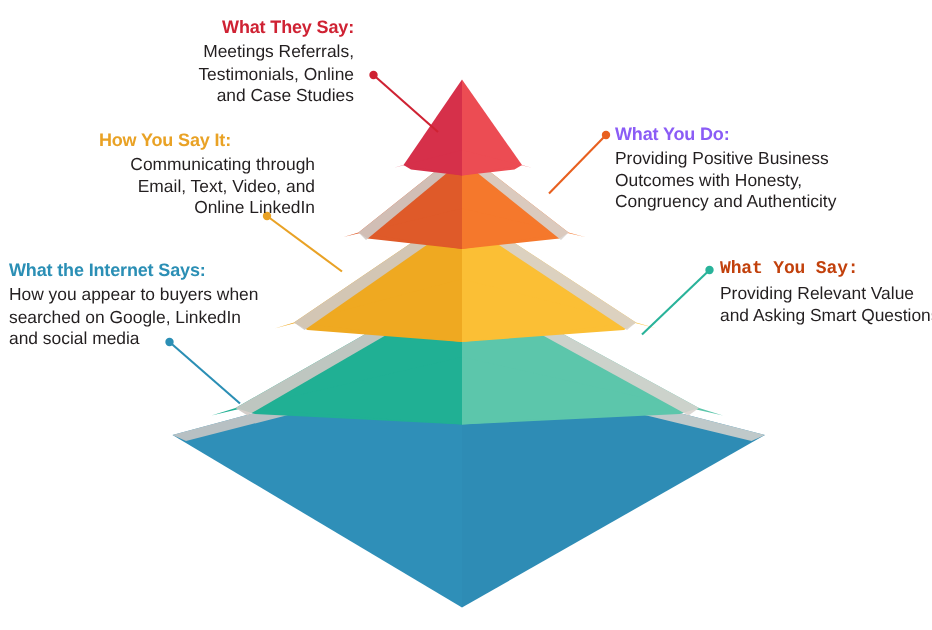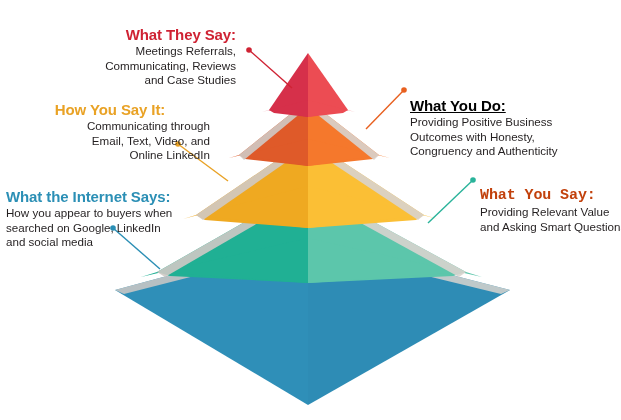--- a/index.html
+++ b/index.html
@@ -25,24 +25,24 @@
     top: 0;
     width: 621px;
     height: 420px;
   }
   .callout {
     position: absolute;
     z-index: 5;
   }
   .callout .c-title {
     font-weight: bold;
-    font-size: 15px;
+    font-size: 12px;
     line-height: 17px;
     letter-spacing: -0.1px;
-    margin: 16px 0 1px 0;
+    margin: 0 0 1px 0;
     white-space: nowrap;
   }
   .callout .c-body {
     font-size: 11.6px;
     line-height: 14.6px;
     color: #231f20;
     margin: 0;
     white-space: nowrap;
   }
   .callout.align-right {
@@ -124,40 +124,40 @@
     </g>
     <g>
       <line x1="473" y1="180" x2="428" y2="223" stroke="#29B39A" stroke-width="1.4"></line>
       <circle cx="473" cy="180" r="2.8" fill="#29B39A"></circle>
     </g>
   </svg>
 
   <div class="callout align-right" id="callout-what-they-say">
     <p class="c-title" style="color: rgb(207, 34, 51);">What They Say:</p>
     <p class="c-body">Meetings Referrals,</p>
-    <p class="c-body">Communicating, Reviews</p>
+    <p class="c-body">Testimonials, Online</p>
     <p class="c-body">and Case Studies</p>
   </div>
 
   <div class="callout align-right" id="callout-how-you-say-it">
     <p class="c-title" style="color: rgb(233, 162, 37); text-align: center;">How You Say It:</p>
     <p class="c-body">Communicating through</p>
     <p class="c-body">Email, Text, Video, and</p>
     <p class="c-body">Online LinkedIn</p>
   </div>
 
   <div class="callout align-left" id="callout-internet-says">
     <p class="c-title" style="color: rgb(43, 143, 181);">What the Internet Says:</p>
     <p class="c-body">How you appear to buyers when</p>
     <p class="c-body">searched on Google, LinkedIn</p>
     <p class="c-body">and social media</p>
   </div>
 
   <div class="callout align-left" id="callout-what-you-do">
-    <p class="c-title" style="color: #000000; text-decoration: underline;">What You Do:</p>
+    <p class="c-title" style="color: #8b5cf6;">What You Do:</p>
     <p class="c-body">Providing Positive Business</p>
     <p class="c-body">Outcomes with Honesty,</p>
     <p class="c-body">Congruency and Authenticity</p>
   </div>
 
   <div class="callout align-left" id="callout-what-you-say">
     <p class="c-title" style="color: #c2410c; font-family: Liberation Mono, monospace;">What You Say:</p>
     <p class="c-body">Providing Relevant Value</p>
     <p class="c-body">and Asking Smart Questions</p>
   </div>

